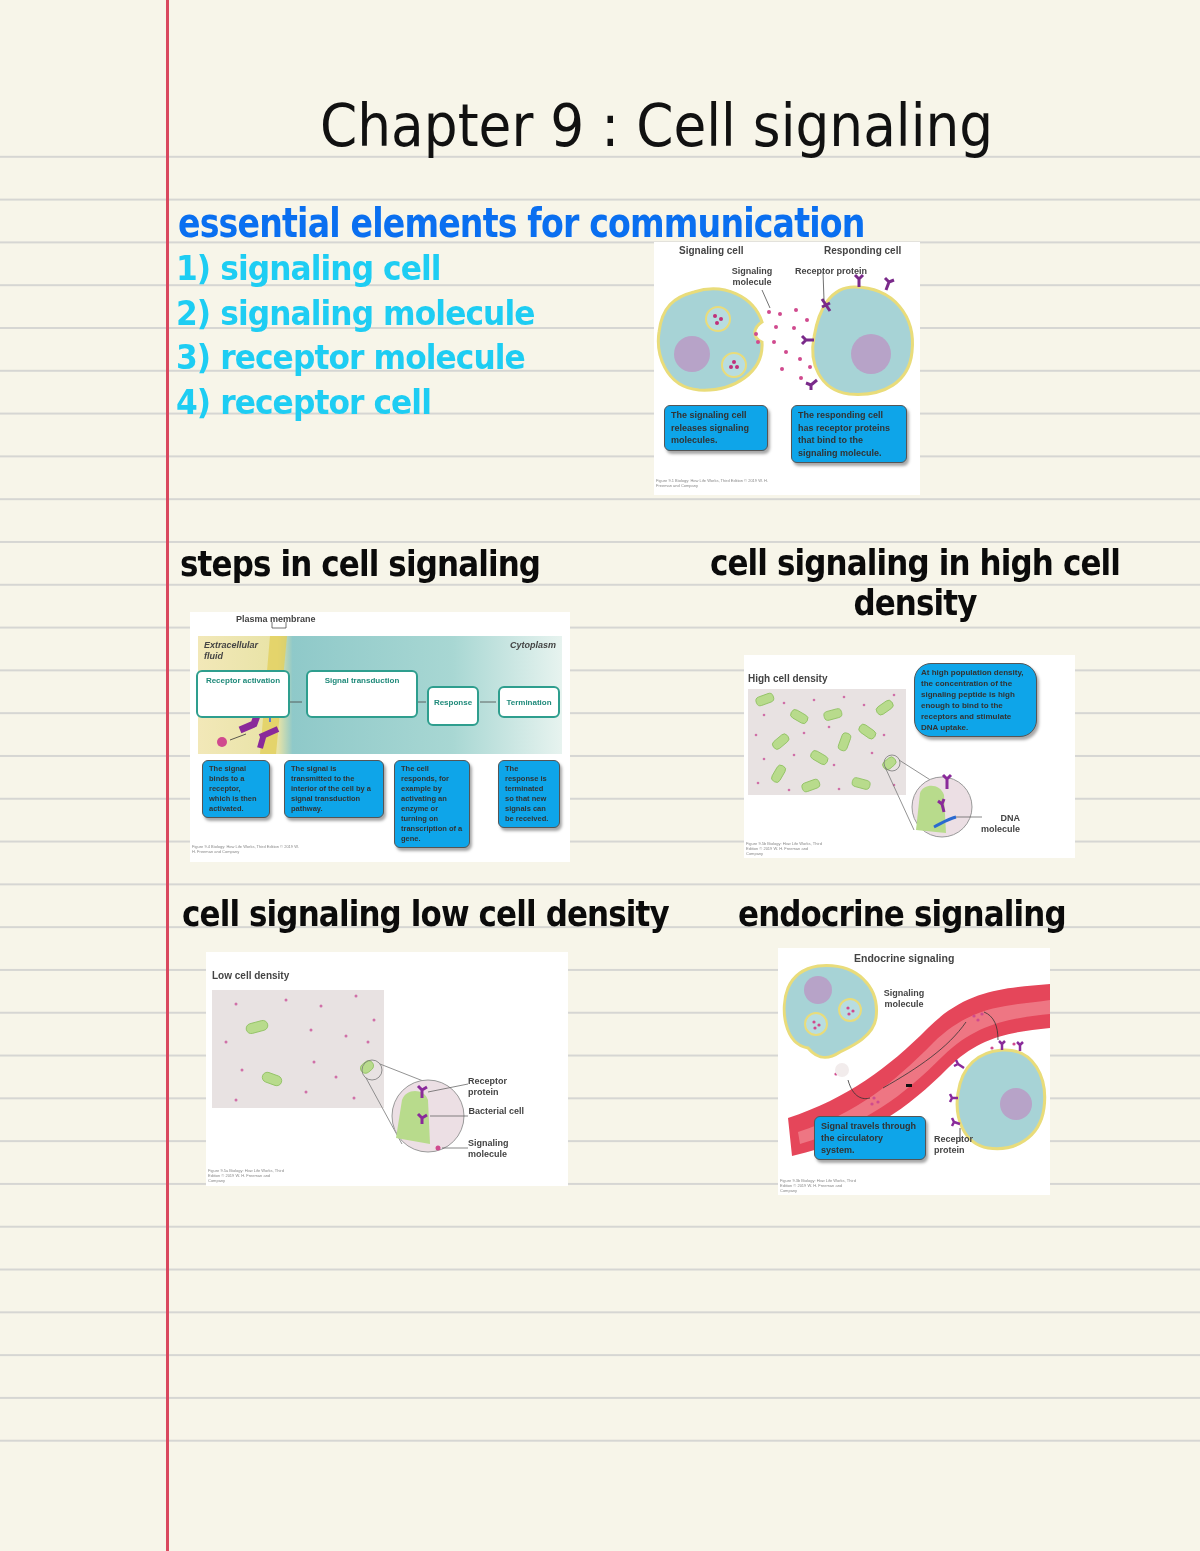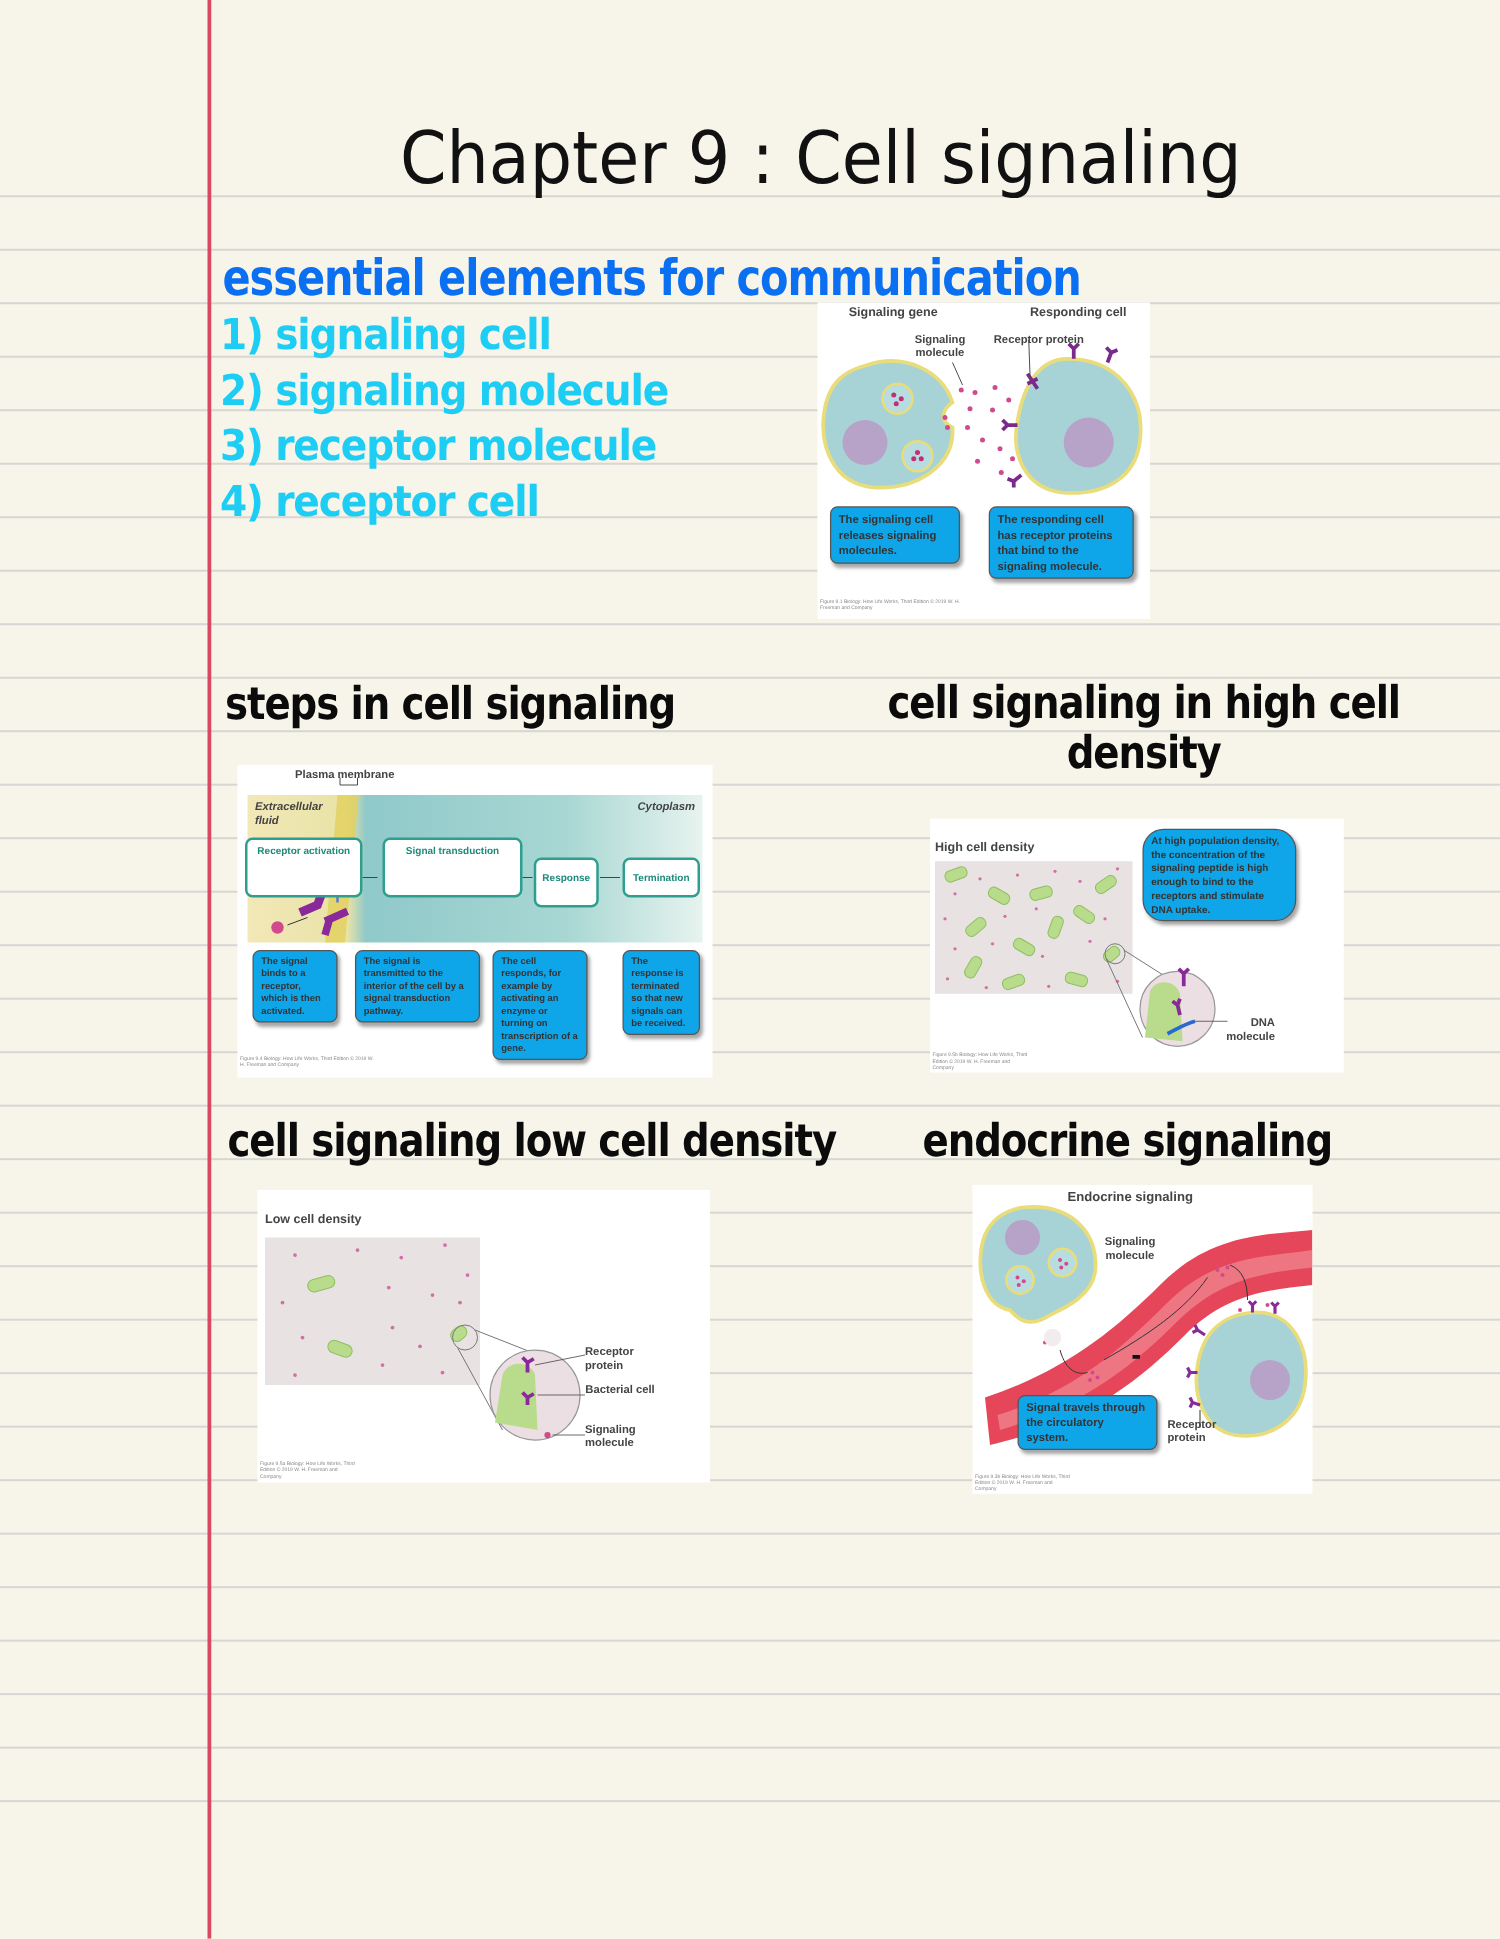--- a/index.html
+++ b/index.html
@@ -121,21 +121,21 @@
     <g stroke="#7a2a8a" stroke-width="3" fill="none">
       <path d="M168 65 l8 -4 M172 63 l-4 -6 M172 63 l4 6"></path>
       <path d="M205 45 l0 -8 M205 37 l-4 -4 M205 37 l4 -4"></path>
       <path d="M232 48 l3 -8 M235 40 l-4 -4 M235 40 l5 -2"></path>
       <path d="M160 98 l-8 0 M152 98 l-4 -4 M152 98 l-4 4"></path>
       <path d="M163 138 l-6 5 M157 143 l-5 -2 M157 143 l0 5"></path>
     </g>
     <line x1="169" y1="30" x2="170" y2="58" stroke="#333" stroke-width="0.7"></line>
     <line x1="108" y1="48" x2="116" y2="66" stroke="#333" stroke-width="0.7"></line>
   </svg>
-  <div class="fig-label" style="left:25px; top:3px;">Signaling gene</div>
+  <div class="fig-label" style="left:25px; top:3px;">Signaling cell</div>
   <div class="fig-label" style="left:170px; top:3px;">Responding cell</div>
   <div class="fig-label sm" style="left:72px; top:24px; width:52px; white-space:normal;">Signaling molecule</div>
   <div class="fig-label" style="left:141px; top:24px; font-size:9px;">Receptor protein</div>
   <div class="callout" style="left:10px; top:163px; width:104px;">The signaling cell releases signaling molecules.</div>
   <div class="callout" style="left:137px; top:163px; width:116px;">The responding cell has receptor proteins that bind to the signaling molecule.</div>
   <div class="caption-fine" style="left:2px; top:236px; width:120px;">Figure 9.1 Biology: How Life Works, Third Edition © 2019 W. H. Freeman and Company</div>
 </div>
 
 <div class="hw section-heading" style="left:180px; top:543px;">steps in cell signaling</div>
 <div class="hw section-heading" style="left:700px; top:543px; width:500px; white-space:normal; text-align:center; line-height:40px; transform:scaleX(0.86);">cell signaling in high cell density</div>
@@ -277,21 +277,21 @@
     <path d="M216 172 l0 -6 M216 166 l-4 -4 M216 166 l5 -3" stroke="#8a2a9a" stroke-width="3" fill="none"></path>
     <circle cx="232" cy="196" r="2.5" fill="#d04a8e"></circle>
     <g stroke="#555" stroke-width="0.7">
       <line x1="222" y1="140" x2="262" y2="132"></line>
         <line x1="224" y1="164" x2="262" y2="164"></line>
       <line x1="236" y1="196" x2="262" y2="196"></line>
     </g>
   </svg>
   <div class="fig-label" style="left:6px; top:18px;">Low cell density</div>
   <div class="fig-label sm" style="left:262px; top:124px; width:56px; text-align:left; white-space:normal;">Receptor protein</div>
-  <div class="fig-label sm" style="left:262px; top:154px; width:56px; text-align:center; white-space:normal;">Bacterial cell</div>
+  <div class="fig-label sm" style="left:262px; top:154px; width:56px; text-align:right; white-space:normal;">Bacterial cell</div>
   <div class="fig-label sm" style="left:262px; top:186px; width:56px; text-align:left; white-space:normal;">Signaling molecule</div>
   <div class="caption-fine" style="left:2px; top:216px; width:80px;">Figure 9.5a Biology: How Life Works, Third Edition © 2019 W. H. Freeman and Company</div>
 </div>
 
 <div class="figure" style="left:778px; top:948px; width:272px; height:247px;">
   <svg width="272" height="247" style="position:absolute;left:0;top:0;">
     <path d="M10 170 C70 150 110 120 150 80 C190 40 230 40 272 36 L272 80 C230 84 200 90 170 120 C130 160 90 190 14 208 Z" fill="#e5465a"></path>
     <path d="M20 184 C80 165 115 135 155 95 C195 55 235 58 272 52 L272 66 C235 70 200 74 165 108 C125 148 88 176 22 196 Z" fill="#f28a94" opacity="0.7"></path>
 
     <path d="M40 18 C80 14 102 40 98 70 C95 90 70 100 62 104 C50 112 40 112 30 100 C6 96 2 60 10 40 C16 26 28 20 40 18 Z" fill="#a7d3d6" stroke="#e9dc7a" stroke-width="3"></path>

